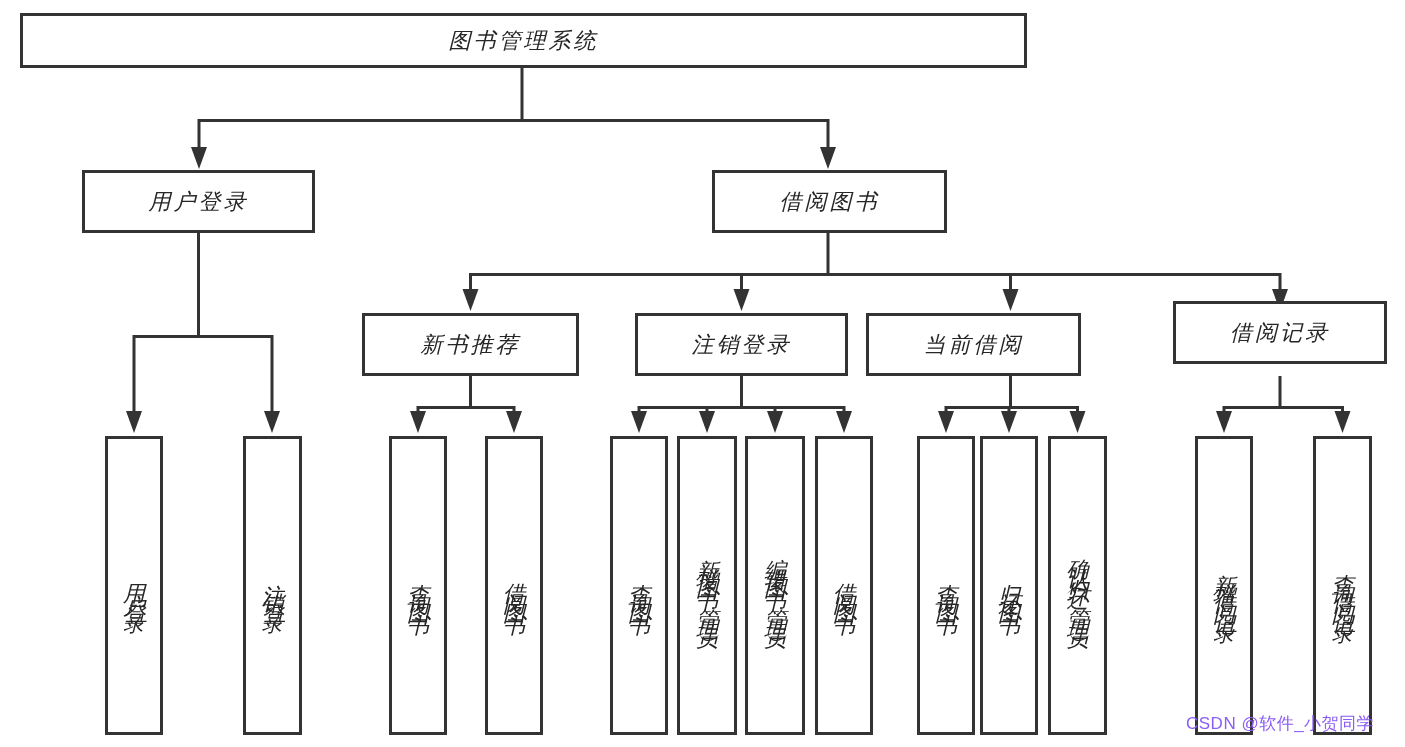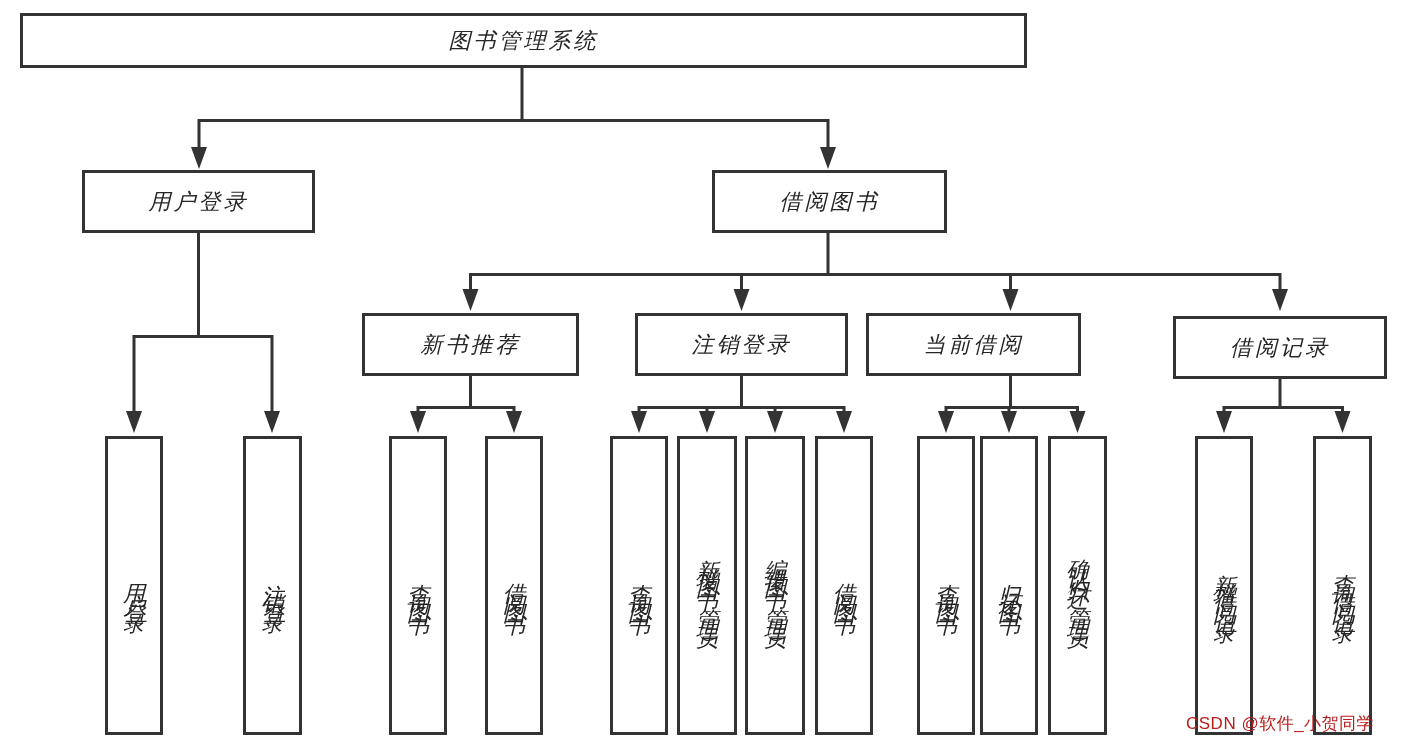--- a/index.html
+++ b/index.html
@@ -13,21 +13,21 @@
     border:3px solid #333333;background:#ffffff;color:#262626;
     display:flex;align-items:center;justify-content:center;font-style:italic;
   }
   .h{font-size:22px;letter-spacing:3px;white-space:nowrap;}
   .v{
     writing-mode:vertical-rl;text-orientation:mixed;
     font-size:22px;letter-spacing:10px;line-height:1;
   }
   .watermark{
     position:absolute;left:1186px;top:712px;z-index:3;
-    font-size:17px;letter-spacing:0.5px;color:#b91c1c;white-space:nowrap;
+    font-size:17px;letter-spacing:0.5px;color:#8b5cf6;white-space:nowrap;
   }
 </style>
 </head>
 <body>
 
 <div class="stage">
 
   <svg class="connectors" width="1405" height="747" viewBox="0 0 1405 747">
     <g stroke="#333333" stroke-width="3" fill="none">
 
@@ -82,21 +82,21 @@
   </svg>
 
   <div class="box h" style="left:20px;top:13px;width:1007px;height:55px">图书管理系统</div>
 
   <div class="box h" style="left:82px;top:170px;width:233px;height:63px">用户登录</div>
   <div class="box h" style="left:712px;top:170px;width:235px;height:63px">借阅图书</div>
 
   <div class="box h" style="left:362px;top:313px;width:217px;height:63px">新书推荐</div>
   <div class="box h" style="left:635px;top:313px;width:213px;height:63px">注销登录</div>
   <div class="box h" style="left:866px;top:313px;width:215px;height:63px">当前借阅</div>
-  <div class="box h" style="left:1173px;top:316px;width:214px;height:63px">借阅记录</div>
+  <div class="box h" style="left:1173px;top:301px;width:214px;height:63px">借阅记录</div>
 
   <div class="box v" style="left:105px;top:436px;width:58px;height:299px">用户登录</div>
   <div class="box v" style="left:243px;top:436px;width:59px;height:299px">注销登录</div>
 
   <div class="box v" style="left:389px;top:436px;width:58px;height:299px">查询图书</div>
   <div class="box v" style="left:485px;top:436px;width:58px;height:299px">借阅图书</div>
 
   <div class="box v" style="left:610px;top:436px;width:58px;height:299px">查询图书</div>
   <div class="box v" style="left:677px;top:436px;width:60px;height:299px">新增图书（管理员）</div>
   <div class="box v" style="left:745px;top:436px;width:60px;height:299px">编辑图书（管理员）</div>

